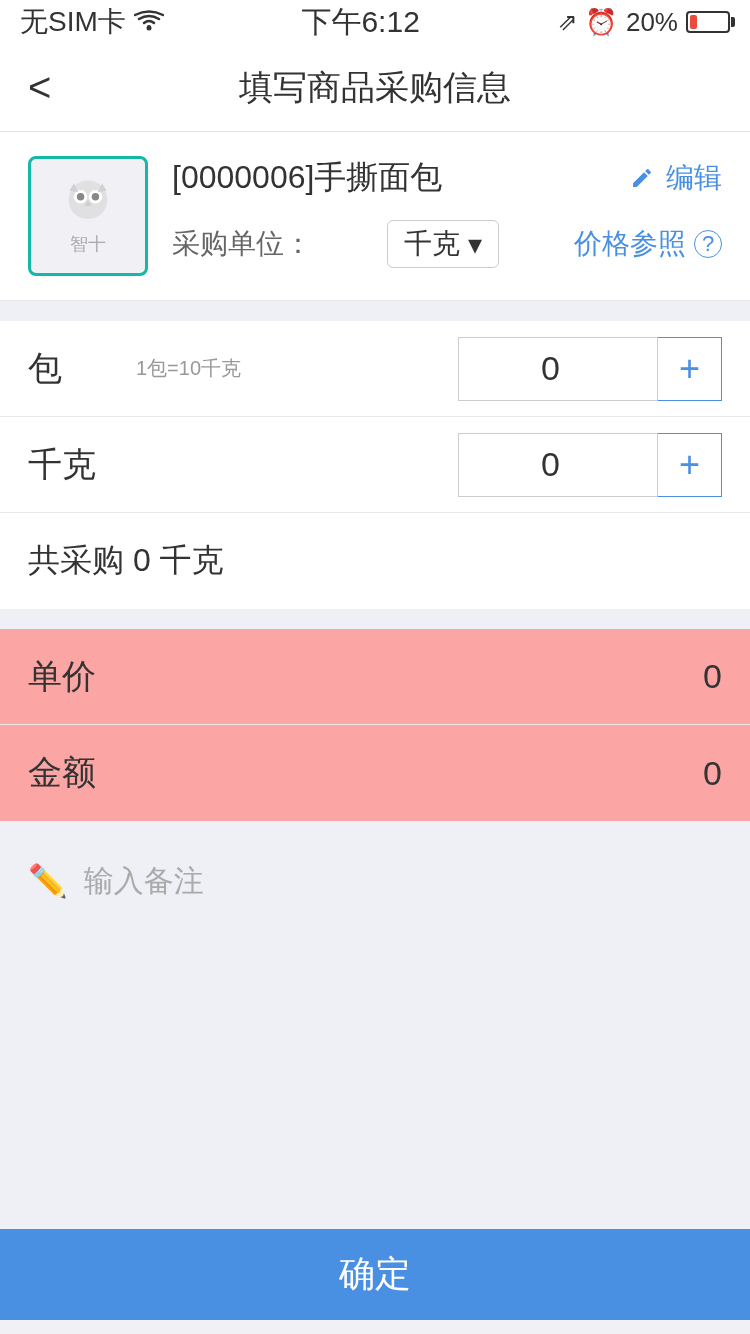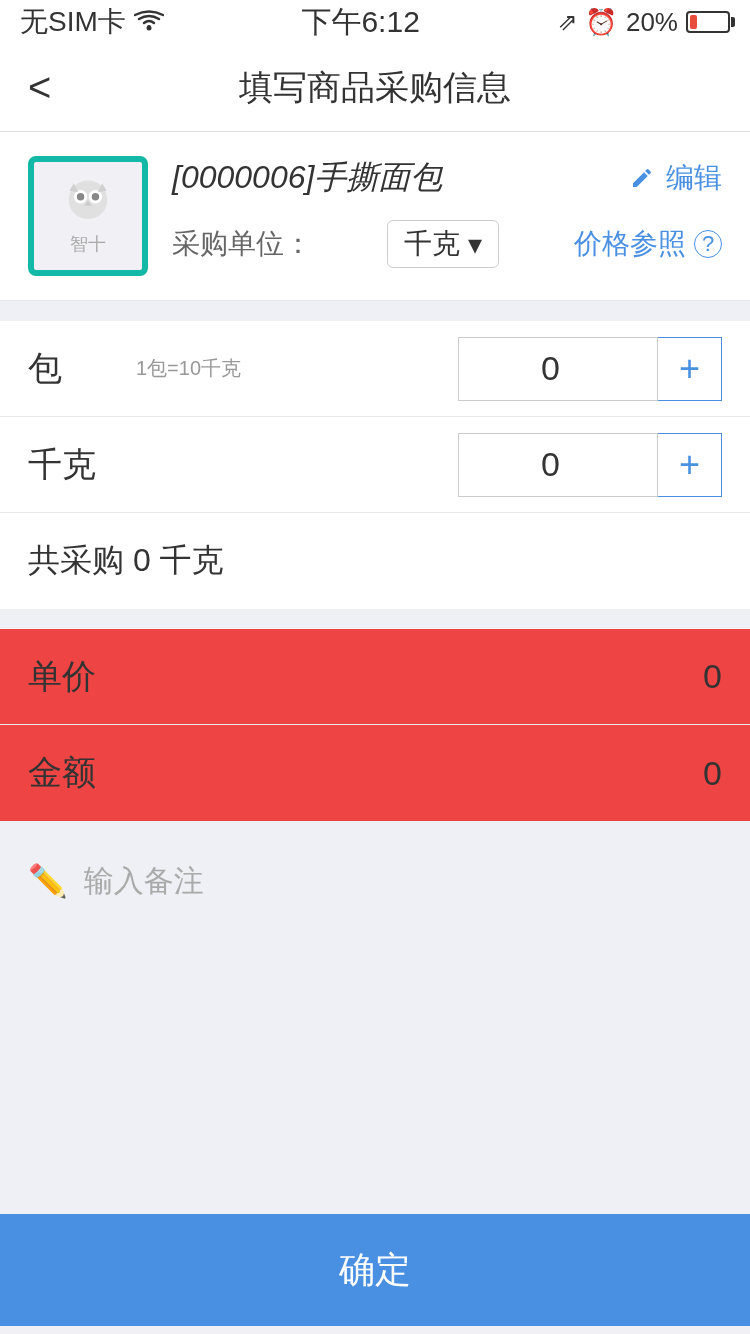--- a/index.html
+++ b/index.html
@@ -105,21 +105,21 @@
     }
     .product-image {
       width: 120px;
       height: 120px;
       background: #f0f0f5;
       border-radius: 8px;
       display: flex;
       align-items: center;
       justify-content: center;
       flex-shrink: 0;
-      border: 6px solid #14b8a6;
+      border: 3px solid #14b8a6;
     }
     .product-image-inner {
       width: 80px;
       height: 80px;
       display: flex;
       align-items: center;
       justify-content: center;
       flex-direction: column;
     }
     .logo-text {
@@ -132,21 +132,20 @@
     }
     .product-name-row {
       display: flex;
       align-items: center;
       justify-content: space-between;
     }
     .product-name {
       font-size: 32px;
       color: #333;
       font-weight: 500;
-      font-style: italic;
     }
     .edit-btn {
       font-size: 28px;
       color: #4a90e2;
       display: flex;
       align-items: center;
       gap: 12px;
       cursor: pointer;
     }
     .purchase-unit-row {
@@ -254,21 +253,21 @@
       color: #4a90e2;
       font-size: 30px;
       padding: 12px 28px;
       border-radius: 4px;
       cursor: pointer;
       background: #fff;
     }
 
     
     .price-section {
-      background: #ef4444;
+      background: #fca5a5;
       margin-top: 0;
     }
     .price-row {
       display: flex;
       align-items: center;
       justify-content: space-between;
       padding: 0 28px;
       height: 96px;
       border-bottom: 1px solid #e8e8e8;
     }
@@ -301,30 +300,30 @@
 
     
     .filler {
       background: #eef0f5;
       flex: 1;
     }
 
     
     .bottom-confirm {
       width: 750px;
-      height: 112px;
+      height: 91px;
       background: #4a90e2;
       display: flex;
       align-items: center;
       justify-content: center;
       font-size: 36px;
       color: #fff;
       cursor: pointer;
       position: fixed;
-      bottom: 8px;
+      bottom: 14px;
       left: 0;
     }
 
     .page-wrapper {
       display: flex;
       flex-direction: column;
       min-height: 1334px;
       padding-bottom: 68px;
     }
 

